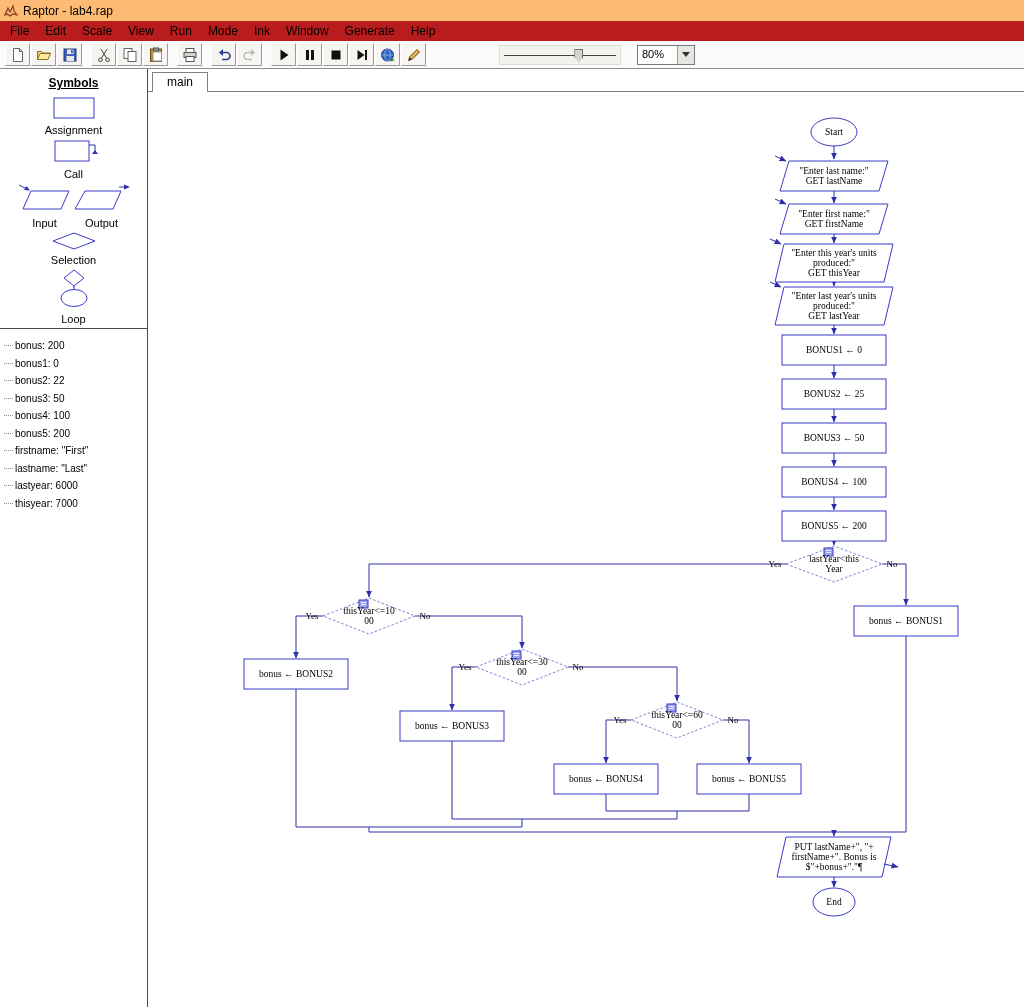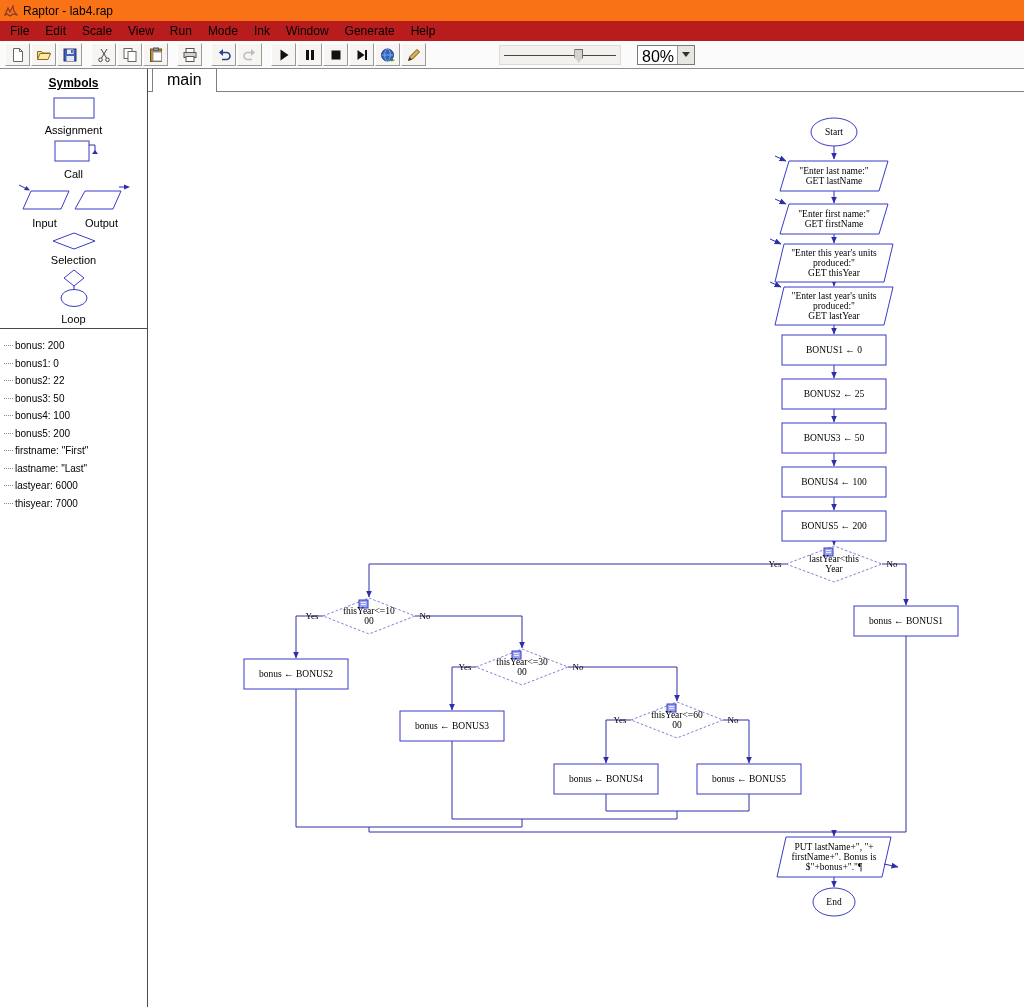--- a/index.html
+++ b/index.html
@@ -2,53 +2,53 @@
 <html><head>
 <meta charset="utf-8">
 <style>
   * { box-sizing: border-box; margin: 0; padding: 0; }
   html,body { width:1024px; height:1007px; }
   body {
     font-family: "Liberation Sans", "DejaVu Sans", sans-serif;
     background:#ffffff; color:#000; overflow:hidden; position:relative;
   }
   
-  .titlebar { height:21px; display:flex; align-items:center; gap:5px; padding-left:4px; background:#f97316; }
+  .titlebar { height:21px; display:flex; align-items:center; gap:5px; padding-left:4px; background:#fdba74; }
   .titlebar .title-text { font-size:12px; }
   .menubar { height:20px; display:flex; align-items:center; background:#b91c1c; padding-left:2px; }
   .menu-item { font-size:12px; padding:2px 8px; cursor:default; }
   
   .toolbar { height:28px; display:flex; align-items:center; padding-left:5px; background:#fbfbfb; border-bottom:1px solid #8e8e8e; }
   .tb-btn { width:25px; height:23px; display:inline-flex; align-items:center; justify-content:center;
     background:#f6f5f1; border:1px solid; border-color:#ffffff #9a9a9a #9a9a9a #ffffff; margin-right:1px; padding:0; }
   .tb-btn.gap { margin-left:8px; }
   .tb-btn .tb-icon { display:inline-flex; }
   .slider-box { width:122px; height:20px; margin-left:72px; position:relative; background:#f2f1ed; border:1px solid #dcdcd4; }
   .slider-track { position:absolute; left:4px; right:4px; top:9px; border-top:1px solid #444; }
   .slider-thumb { position:absolute; left:62%; top:3px; width:9px; height:14px; background:#d6d3ce; border:1px solid #6e6e6e;
     clip-path: polygon(0 0,100% 0,100% 65%,50% 100%,0 65%); }
   .zoom-combo { margin-left:16px; width:58px; height:20px; background:#fff; border:1px solid #7a7a7a; display:flex; align-items:stretch; }
-  .zoom-value { flex:1; font-size:16px; padding:2px 0 0 4px; }
+  .zoom-value { flex:1; font-size:11px; padding:2px 0 0 4px; }
   .zoom-drop { width:17px; background:#e8e6e1; border-left:1px solid #9a9a9a; display:flex; align-items:center; justify-content:center; }
   .caret-down { width:0; height:0; border-left:4px solid transparent; border-right:4px solid transparent; border-top:5px solid #333; }
   
   .main { display:flex; height:938px; }
   .sidebar { width:148px; flex:none; border-right:1px solid #4a4a4a; display:flex; flex-direction:column; background:#fff; }
   .symbols-panel { height:260px; flex:none; border-bottom:1px solid #4a4a4a; text-align:center; padding-top:7px; }
   .symbols-title { font-size:12px; font-weight:bold; text-decoration:underline; margin-bottom:6px;text-align:center; }
   .symbol-item { margin-bottom:3px; }
   .symbol-label { font-size:11px; margin-top:0; }
   .symbol-row { display:flex; justify-content:center; }
   .variables { flex:1; padding:8px 0 0 2px; }
   .var-row { display:flex; align-items:center; font-size:10px; line-height:17.5px; white-space:nowrap; }
   .tree-dash { width:9px; flex:none; border-top:1px dotted #8a8a8a; margin:0 2px; }
   
   .canvas-area { flex:1; display:flex; flex-direction:column; background:#fff; min-width:0; }
   .tabbar { height:23px; flex:none; border-bottom:1px solid #808080; display:flex; align-items:flex-end; padding-left:4px; }
-  .tab { font-size:16px; padding:2px 14px 3px; border:1px solid #808080; border-bottom:none; background:#fff; position:relative; top:1px; }
+  .tab { font-size:12px; padding:2px 14px 3px; border:1px solid #808080; border-bottom:none; background:#fff; position:relative; top:1px; }
   .canvas { flex:1; position:relative; overflow:hidden; background:#fff; }
   #flowchart-svg { position:absolute; left:0; top:0; }
   #flowchart-svg text { font-family:"Liberation Serif","DejaVu Serif",serif; }
 </style>
 </head>
 <body>
 
 <div class="titlebar">
   <svg width="14" height="14" viewBox="0 0 14 14">
     <path d="M1 11 L4 4 L6 8 L9 2 L10 7 L13 11 L9 10 L6 12 L3 10 Z" fill="none" stroke="#8b3a2a" stroke-width="1.2"></path>

